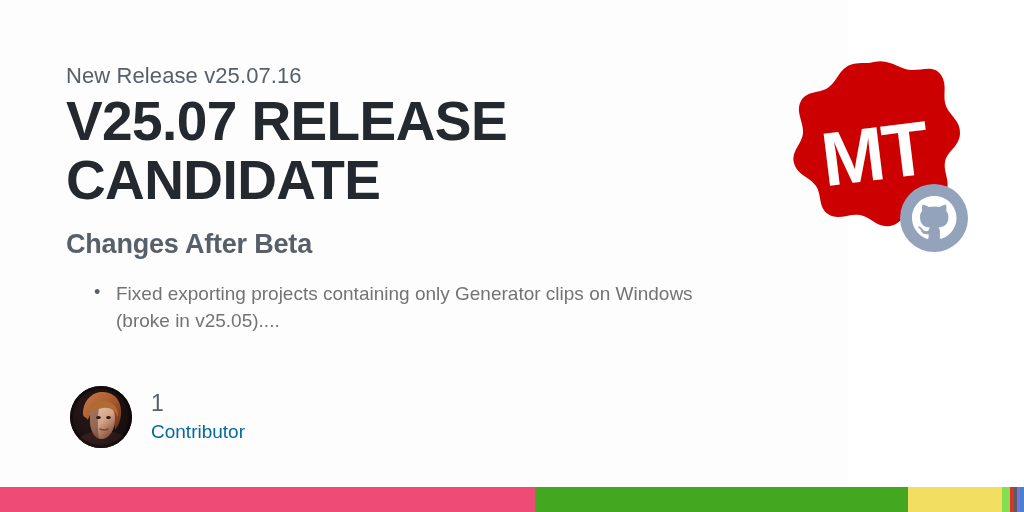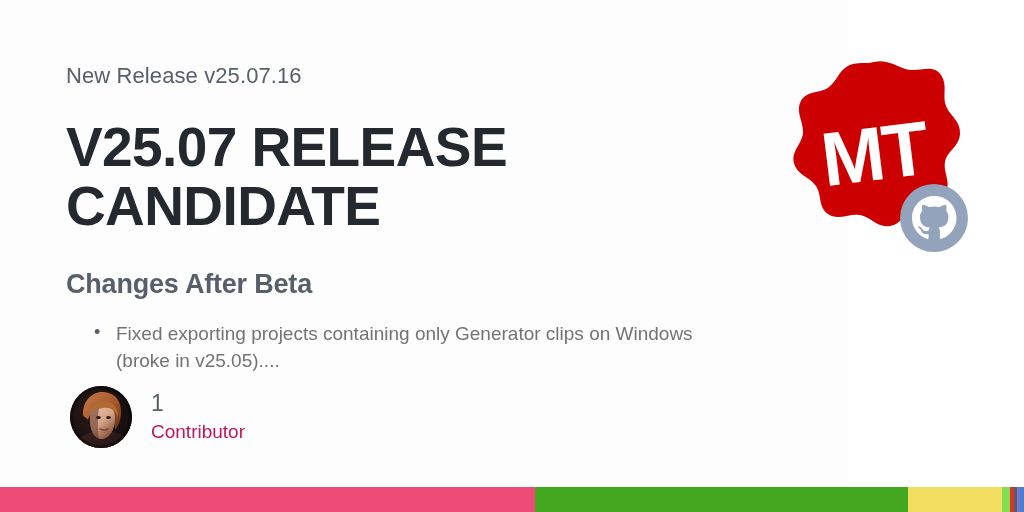--- a/index.html
+++ b/index.html
@@ -34,32 +34,32 @@
   .eyebrow {
     font-size: 22px;
     line-height: 28px;
     color: #57606a;
     font-weight: 400;
     letter-spacing: 0.1px;
     white-space: nowrap;
   }
 
   .title {
-    margin-top: 28px;
+    margin-top: 2px;
     font-size: 55px;
     line-height: 59px;
     font-weight: 700;
     color: #24292f;
     letter-spacing: -0.6px;
     max-width: 470px;
     text-transform: uppercase;
   }
 
   .subtitle {
-    margin-top: 32px;
+    margin-top: 18px;
     font-size: 27px;
     line-height: 32px;
     font-weight: 700;
     color: #57606a;
     letter-spacing: -0.2px;
   }
 
   .changes-list {
     margin: 20px 0 0 0;
     padding-left: 50px;
@@ -106,21 +106,21 @@
     line-height: 1;
   }
   .contrib-count {
     font-size: 23px;
     color: #57606a;
     line-height: 27px;
     font-weight: 400;
   }
   .contrib-label {
     font-size: 19px;
-    color: #be185d;
+    color: #0369a1;
     line-height: 26px;
     margin-top: 2px;
     font-weight: 400;
   }
 
   
   .logo-wrap {
     position: absolute;
     left: 782px;
     top: 56px;

